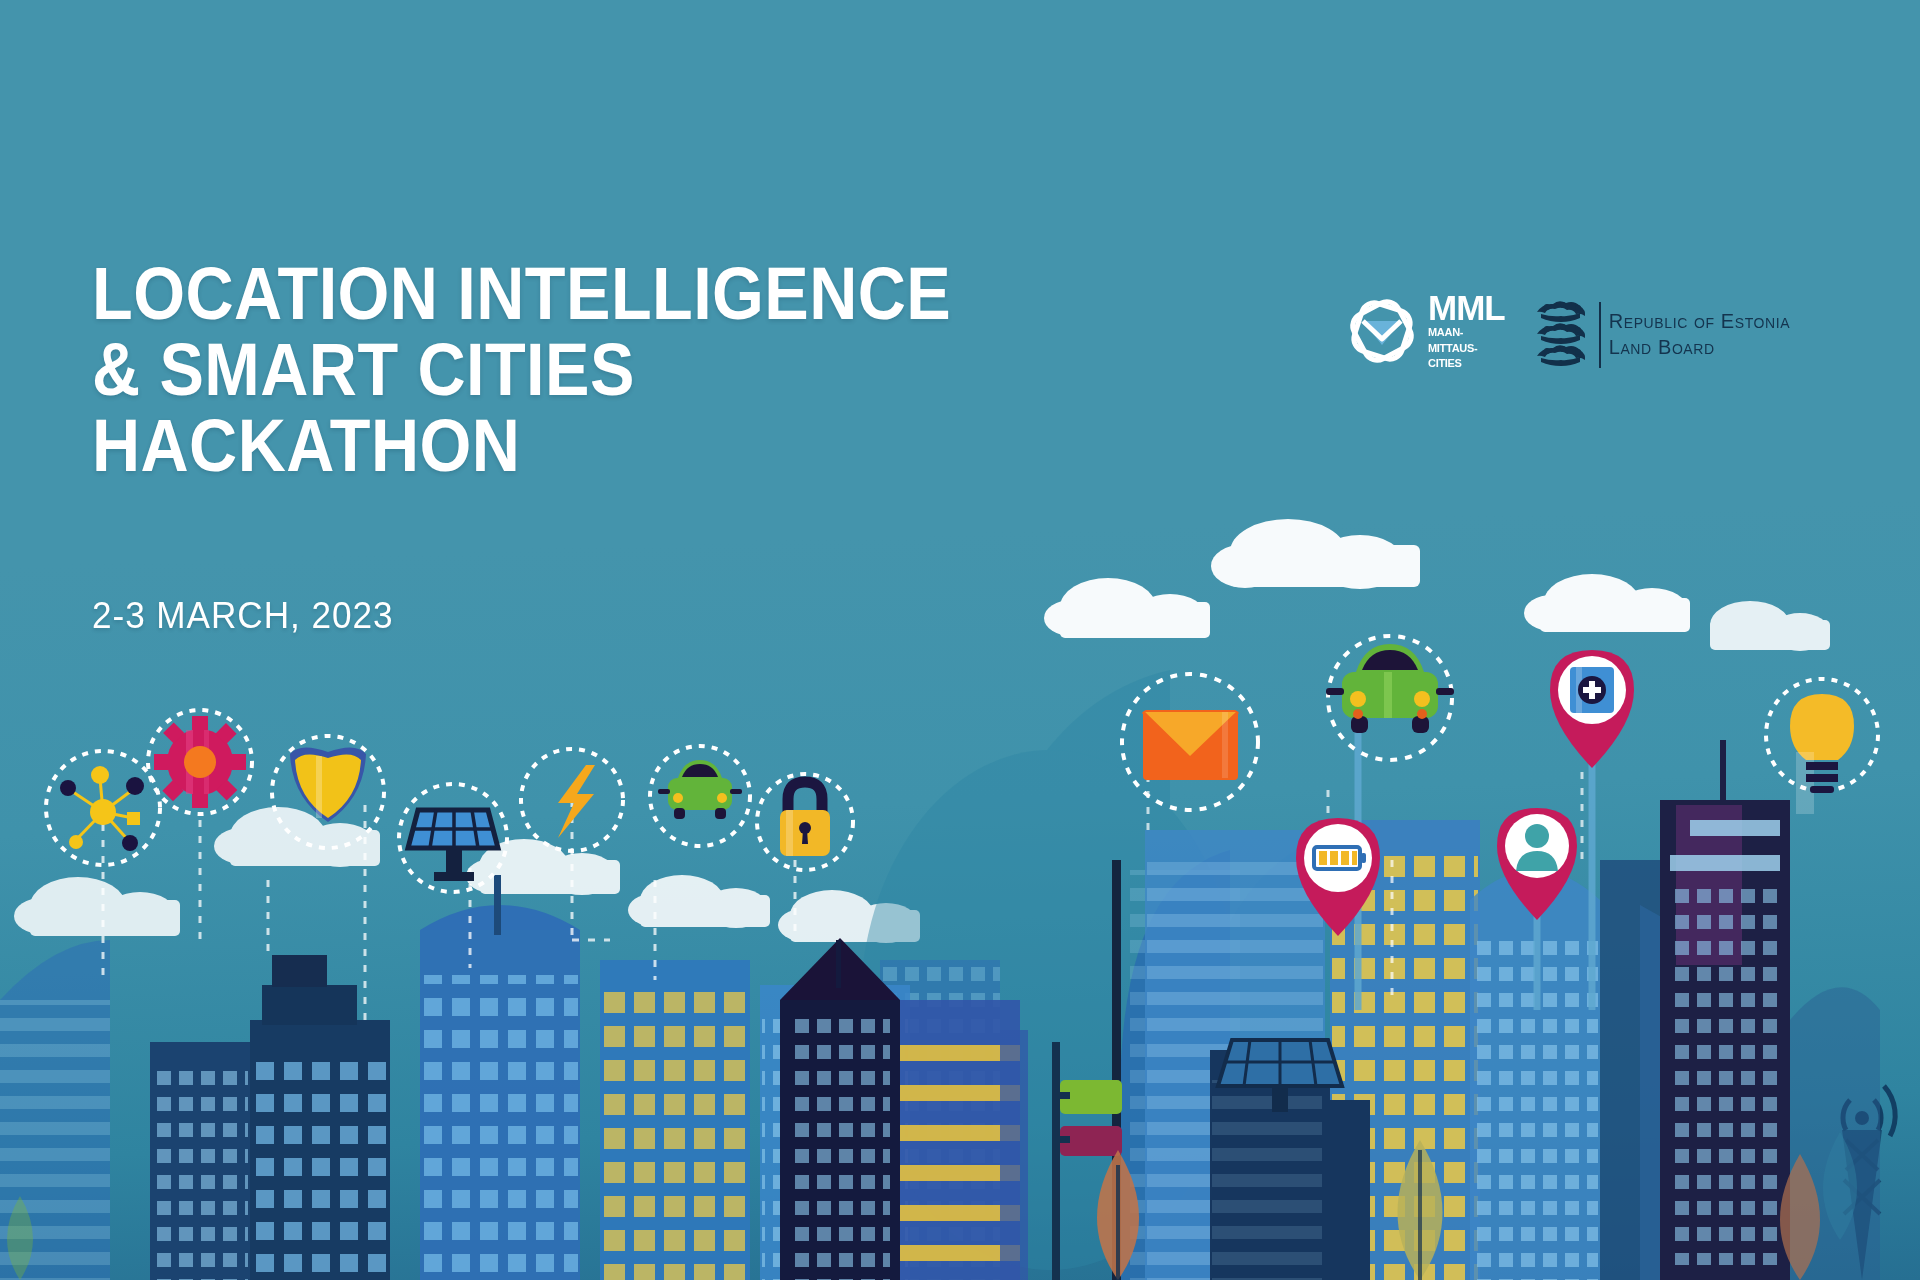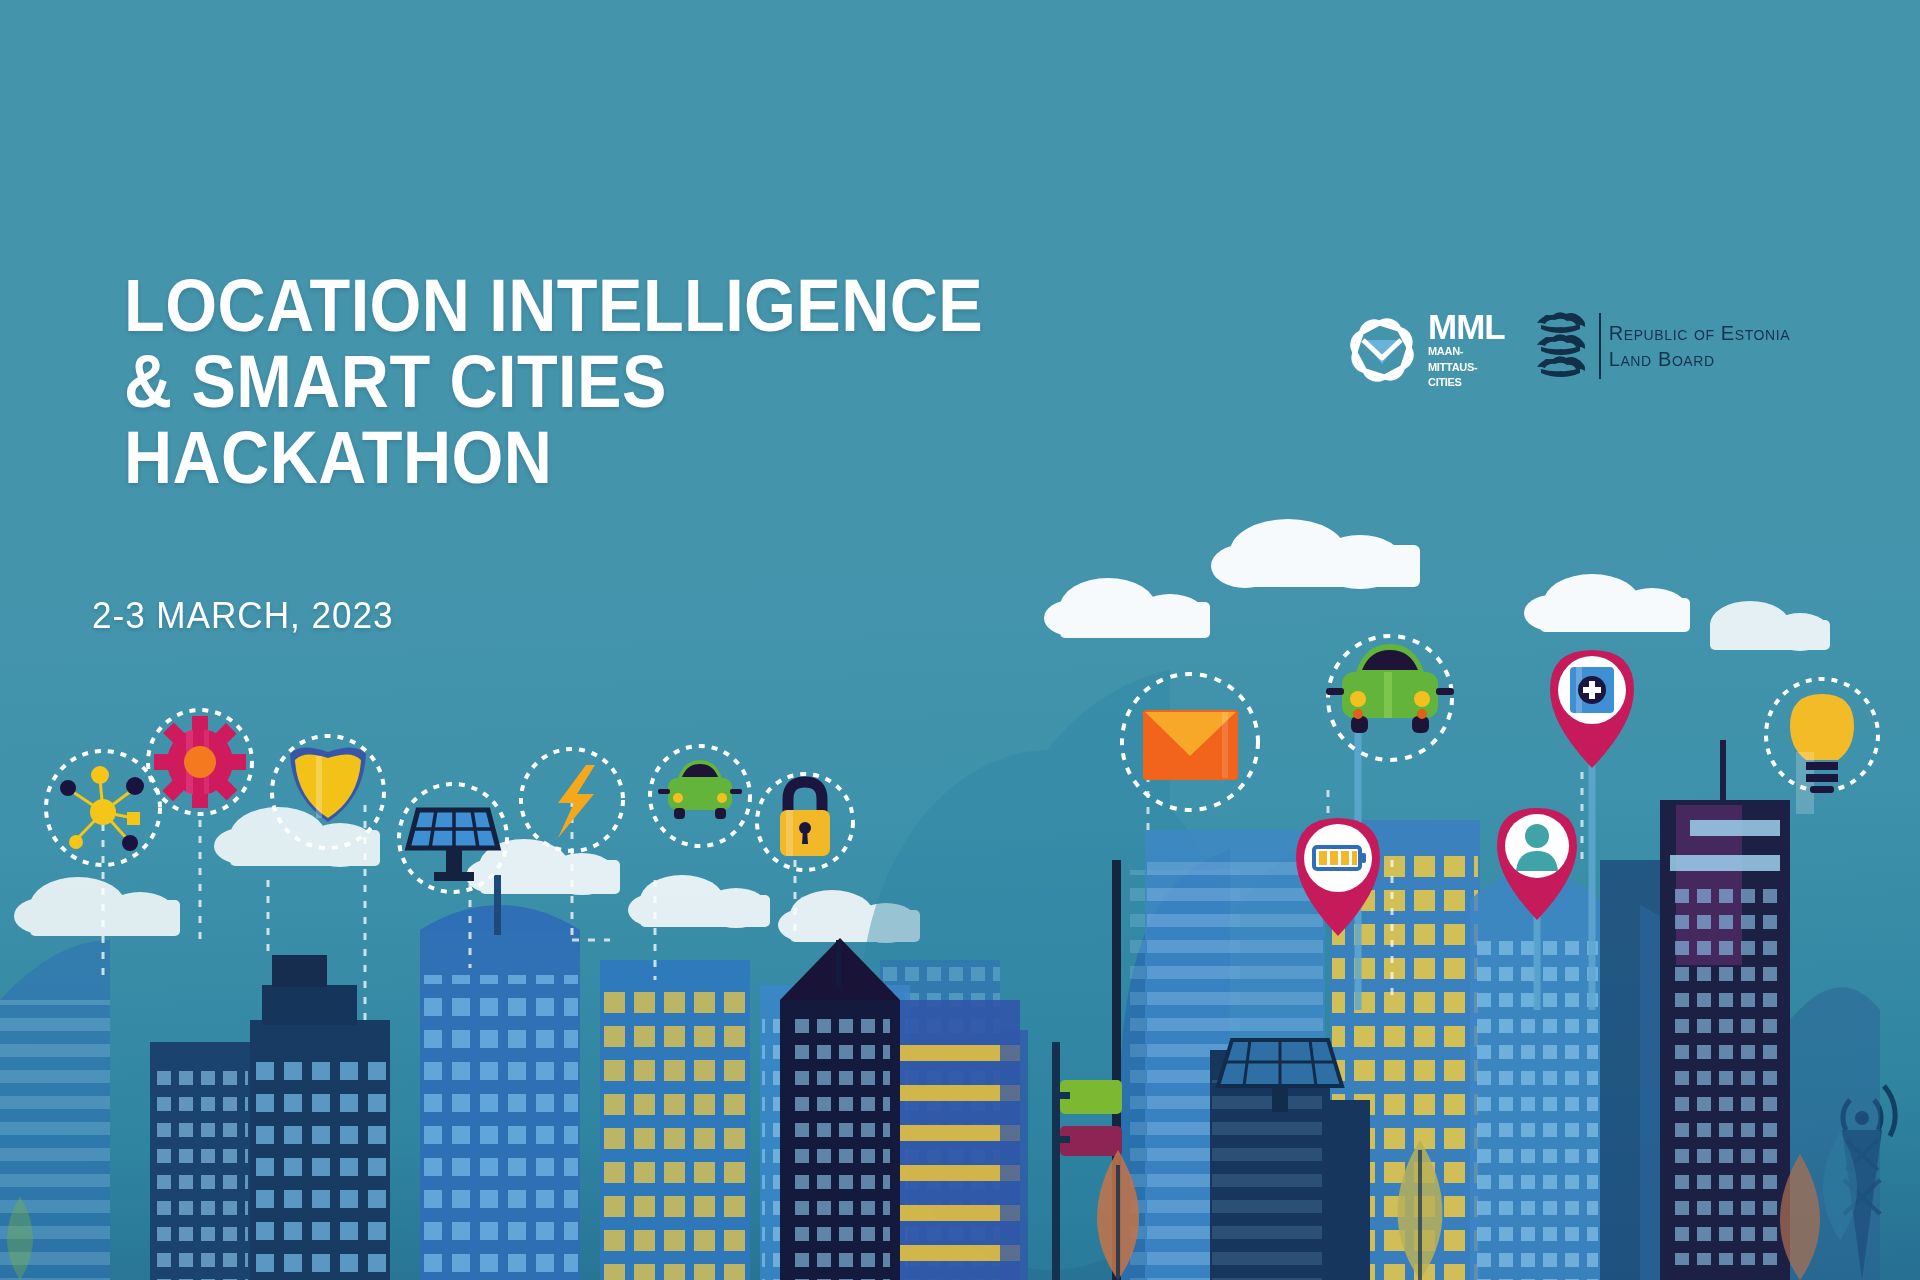--- a/index.html
+++ b/index.html
@@ -5,36 +5,36 @@
   html,body{margin:0;padding:0;background:#3f92aa;}
   *{box-sizing:border-box;}
   #poster{
     position:relative;width:1920px;height:1280px;overflow:hidden;
     background:linear-gradient(178deg,#4494ac 0%,#4494ac 42%,#3f92ab 62%,#2f84a0 86%,#266f92 100%);
     font-family:"Liberation Sans","DejaVu Sans",sans-serif;
   }
   .layer{position:absolute;left:0;top:0;width:1920px;height:1280px;}
 
   
-  #headline{position:absolute;left:92px;top:268px;width:1060px;margin-left:32px;}
+  #headline{position:absolute;left:92px;top:256px;width:1060px;}
   #headline .line{
     color:#ffffff;font-weight:700;font-size:74px;line-height:76px;
     letter-spacing:0.5px;white-space:nowrap;
     transform:scaleX(.9);transform-origin:left center;
     text-shadow:0 2px 5px rgba(0,40,60,.18);
   }
   #date-line{
     position:absolute;left:92px;top:595px;color:#ffffff;
     font-size:37px;font-weight:400;letter-spacing:1px;
     transform:scaleX(.95);transform-origin:left center;
     text-shadow:0 2px 4px rgba(0,40,60,.18);
   }
 
   
-  #logos{position:absolute;left:1345px;top:290px;display:flex;align-items:flex-start;gap:26px;margin-top:19px;}
+  #logos{position:absolute;left:1345px;top:290px;display:flex;align-items:flex-end;gap:26px;}
   #mml-logo{display:flex;align-items:center;gap:9px;}
   #mml-word{display:flex;flex-direction:column;line-height:1;}
   #mml-word .big{color:#fff;font-weight:700;font-size:35px;letter-spacing:-1px;}
   #mml-word .small{color:#fff;font-weight:700;font-size:11px;letter-spacing:-.3px;line-height:15.5px;}
   #divider{width:2px;height:66px;background:#13304a;}
   #estonia{display:flex;align-items:center;gap:8px;}
   #est-text{display:flex;flex-direction:column;gap:3px;color:#14344e;}
   #est-text .l1{font-size:20px;letter-spacing:.6px;font-variant:small-caps;font-weight:400;}
   #est-text .l2{font-size:20px;letter-spacing:.6px;font-variant:small-caps;font-weight:400;}
 </style>

